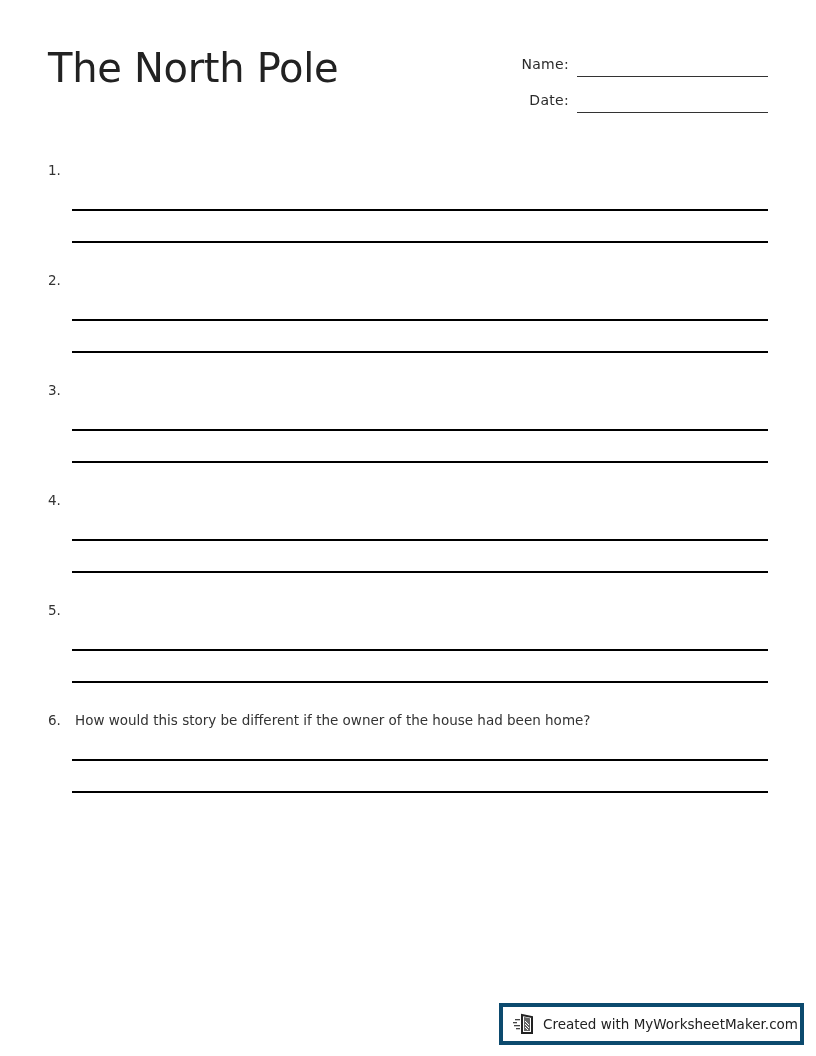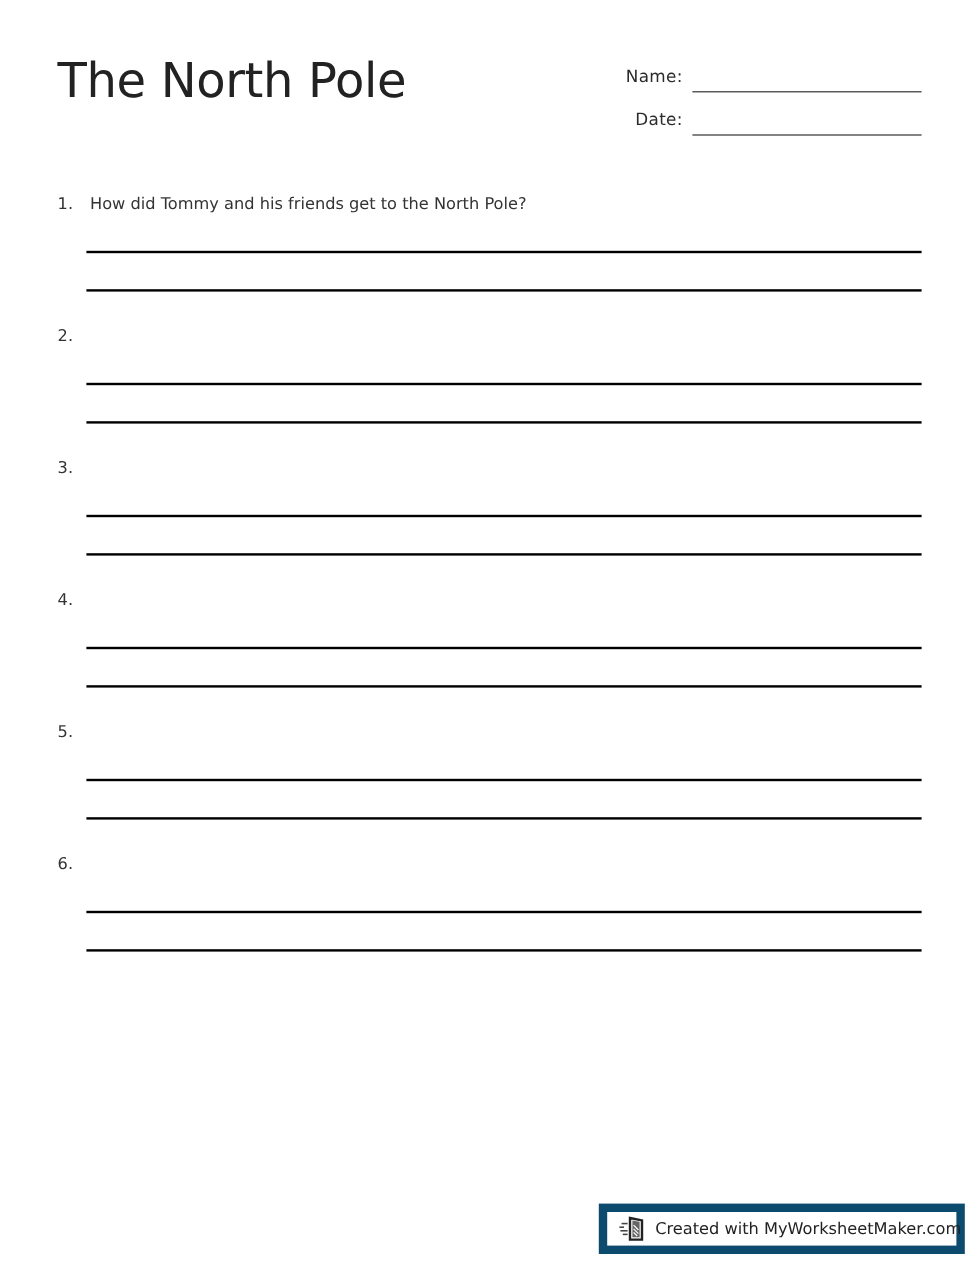--- a/index.html
+++ b/index.html
@@ -27,21 +27,21 @@
     .q-num { width: 27px; flex: none; }
     .answer-line {
       position: absolute; left: 24px; width: 696px; height: 0;
       border-top: 2px solid #000;
     }
     .answer-line.l1 { top: 49px; }
     .answer-line.l2 { top: 81px; }
 
     .footer {
       position: absolute; left: 499px; top: 1003px; width: 305px; height: 42px;
-      border: 7px solid #0c4a6e; box-sizing: border-box;
+      border: 4px solid #0c4a6e; box-sizing: border-box;
       display: flex; align-items: center; padding-left: 10px;
     }
     .footer-icon { width: 24px; height: 22px; margin-right: 6px; flex: none; }
     .footer-text { font-size: 13.5px; color: #222; white-space: nowrap; }
   </style>
 </head>
 <body>
 
 <h1 class="title">The North Pole</h1>
 
@@ -51,21 +51,20 @@
 </div>
 <div class="field-row row-date">
   <span class="field-label">Date:</span>
   <div class="field-line"></div>
 </div>
 
 <div class="questions">
   <div class="question">
     <div class="q-text">
       <span class="q-num">1.</span>
-      <span>How did Tommy and his friends get to the North Pole?</span>
     </div>
     <div class="answer-line l1"></div>
     <div class="answer-line l2"></div>
   </div>
   <div class="question">
     <div class="q-text">
       <span class="q-num">2.</span>
     </div>
     <div class="answer-line l1"></div>
     <div class="answer-line l2"></div>
@@ -87,20 +86,21 @@
   <div class="question">
     <div class="q-text">
       <span class="q-num">5.</span>
     </div>
     <div class="answer-line l1"></div>
     <div class="answer-line l2"></div>
   </div>
   <div class="question">
     <div class="q-text">
       <span class="q-num">6.</span>
+      <span>How would this story be different if the owner of the house had been home?</span>
     </div>
     <div class="answer-line l1"></div>
     <div class="answer-line l2"></div>
   </div>
 </div>
 
 <div class="footer">
   <span class="footer-icon">
     <svg width="24" height="22" viewBox="0 0 24 22">
       <g fill="#444">

